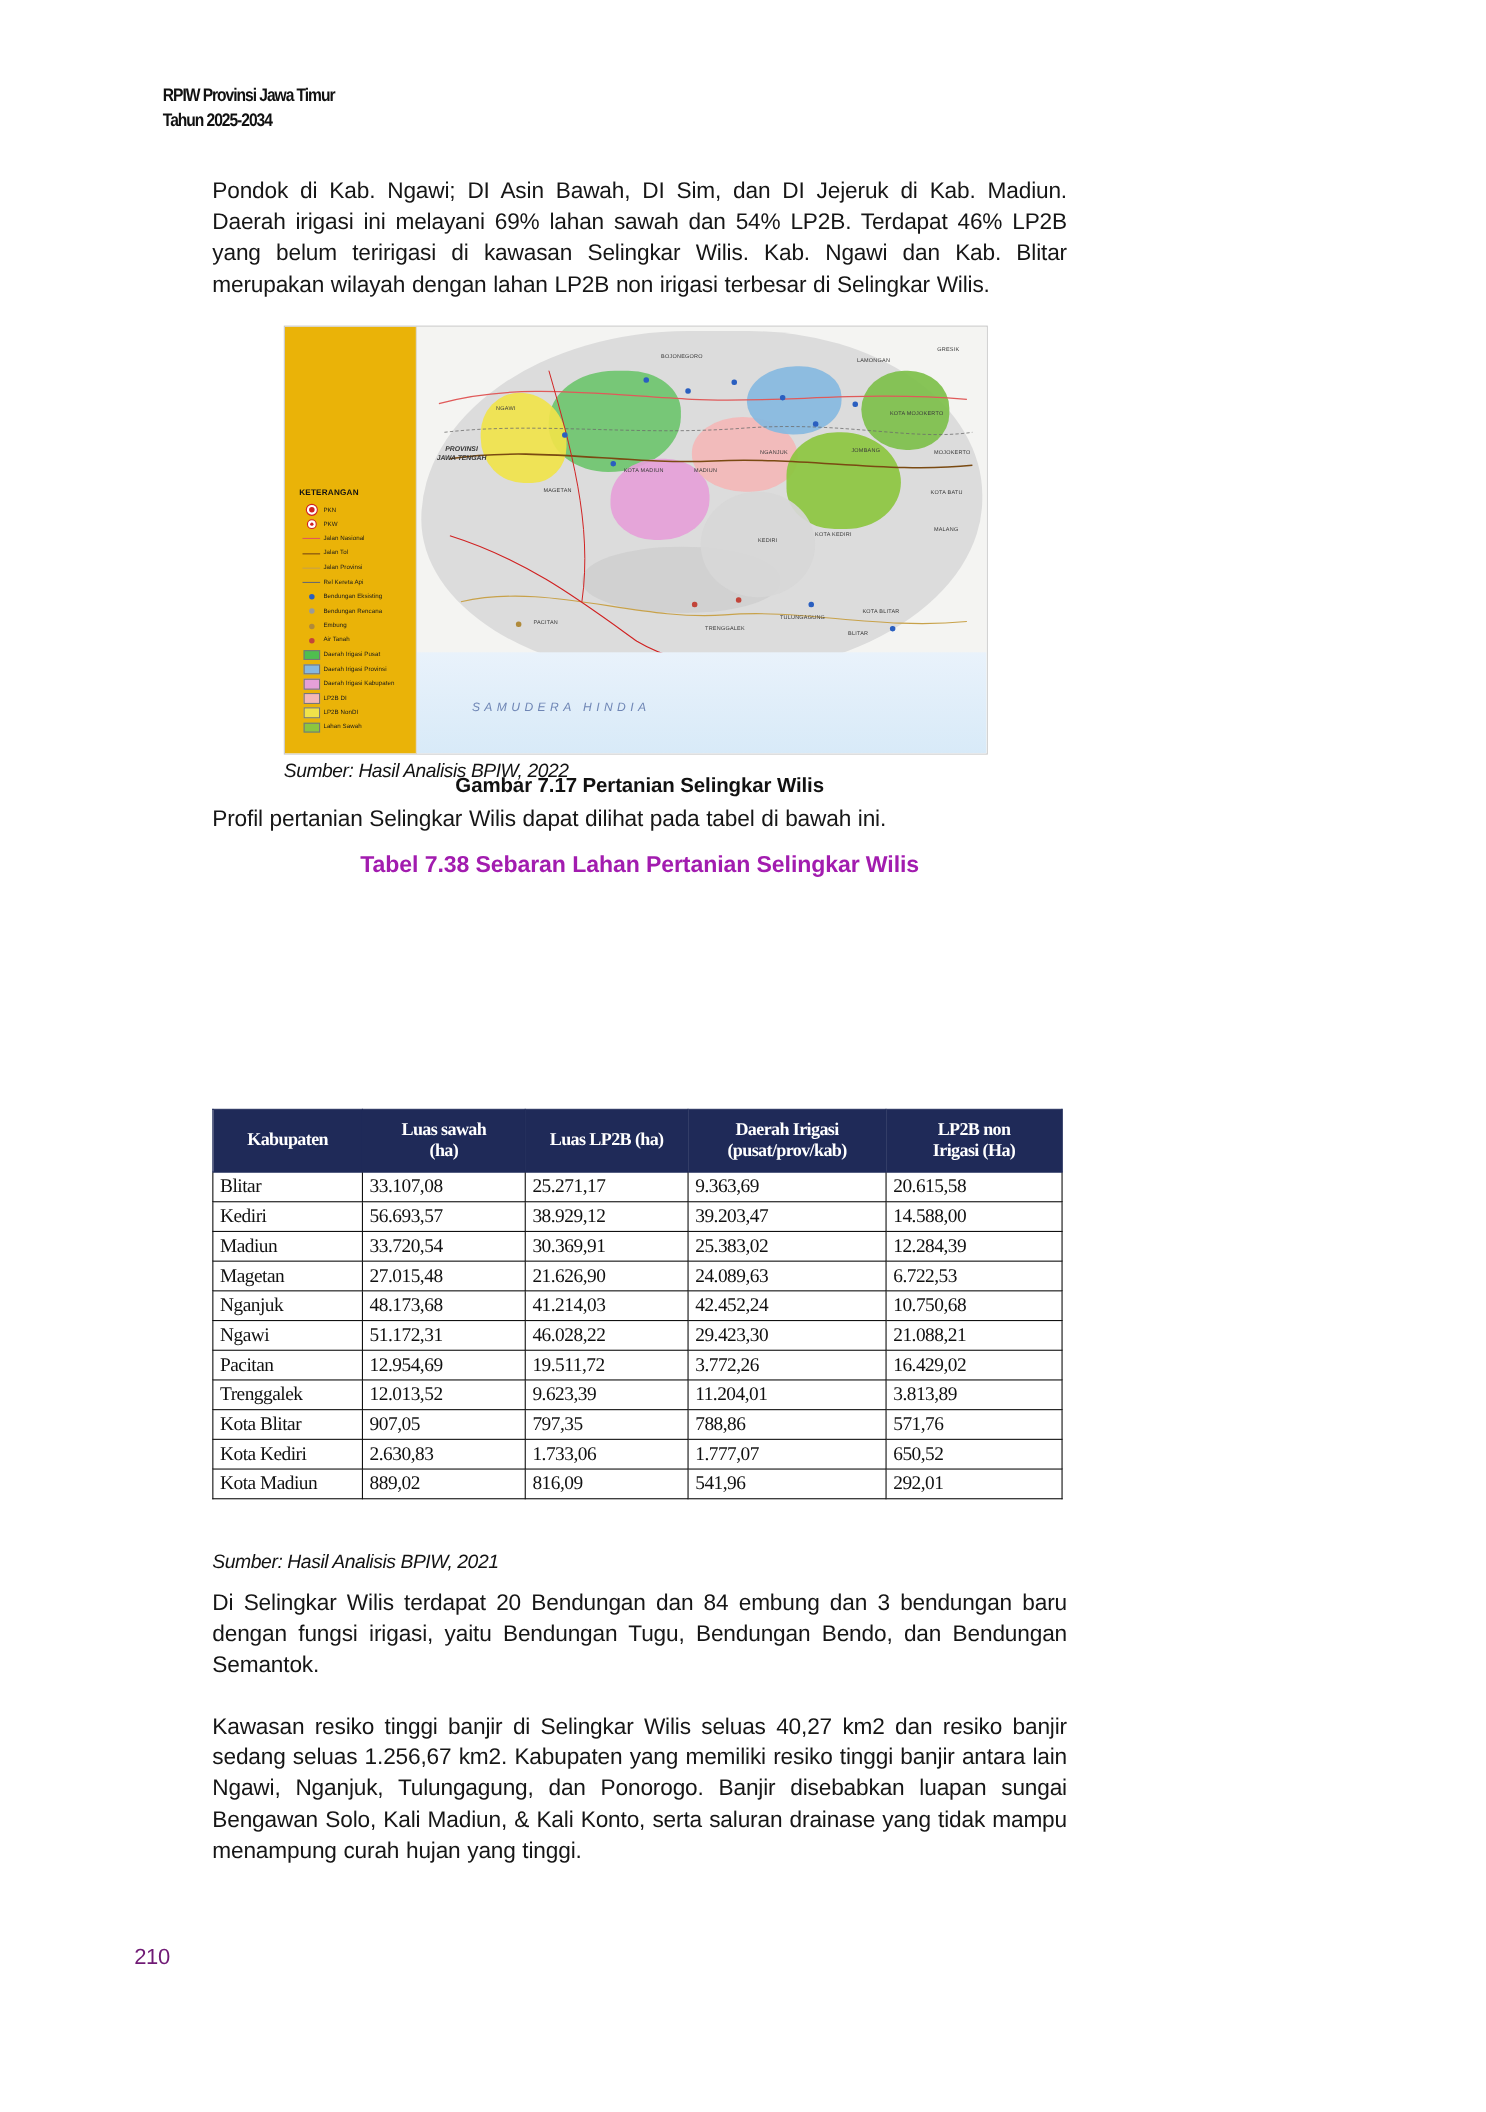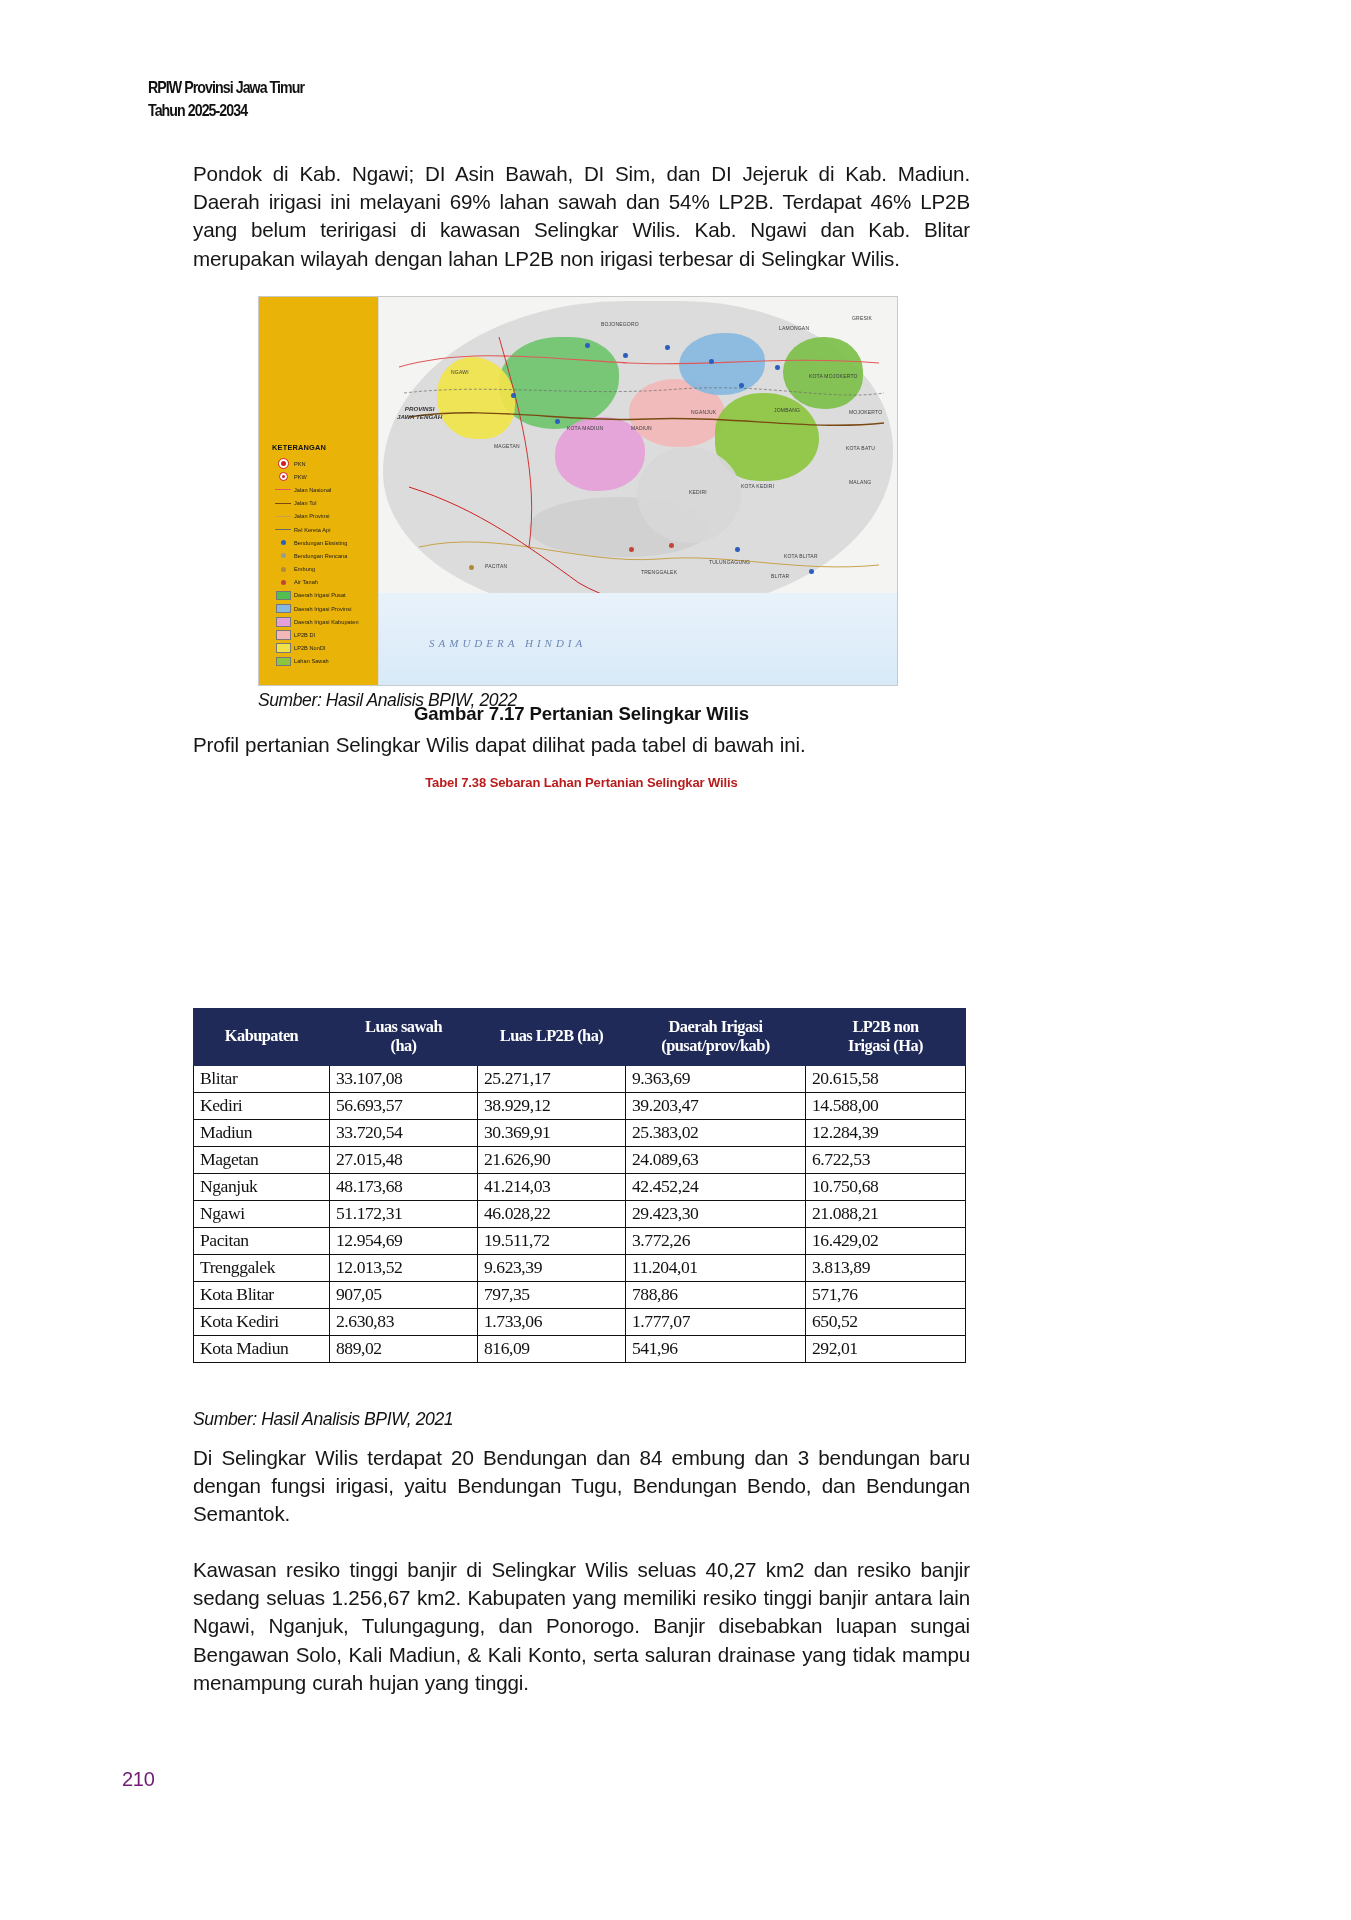--- a/index.html
+++ b/index.html
@@ -153,21 +153,21 @@
   }
   .sea {
     position: absolute;
     left: 0; right: 0; bottom: 0;
     height: 92px;
     background: linear-gradient(180deg, #e9f2fb 0%, #d8eaf8 100%);
   }
   .sea-label {
     position: absolute;
     left: 50px; bottom: 36px;
-    font-family: Liberation Serif, serif;
+    font-family: Liberation Sans, sans-serif;
     font-style: italic;
     font-size: 11px;
     letter-spacing: 4px;
     color: #6f86b5;
   }
   .mainland {
     position: absolute;
     left: 4px; top: 4px; right: 4px; bottom: 70px;
     background: #dcdcdc;
     border-radius: 48% 42% 50% 45% / 55% 48% 52% 46%;
@@ -222,24 +222,24 @@
   }
 
   
   .tbl-caption {
     position: absolute;
     left: 193px;
     top: 775px;
     width: 777px;
     text-align: center;
     font-family: "Liberation Sans", sans-serif;
-    font-size: 13px;
+    font-size: 21px;
     font-weight: 700;
     letter-spacing: -0.1px;
-    color: #b91c1c;
+    color: #a21caf;
   }
   .tbl-wrap {
     position: absolute;
     left: 193px;
     top: 1008px;
     width: 772px;
   }
   table.data {
     border-collapse: collapse;
     width: 772px;

